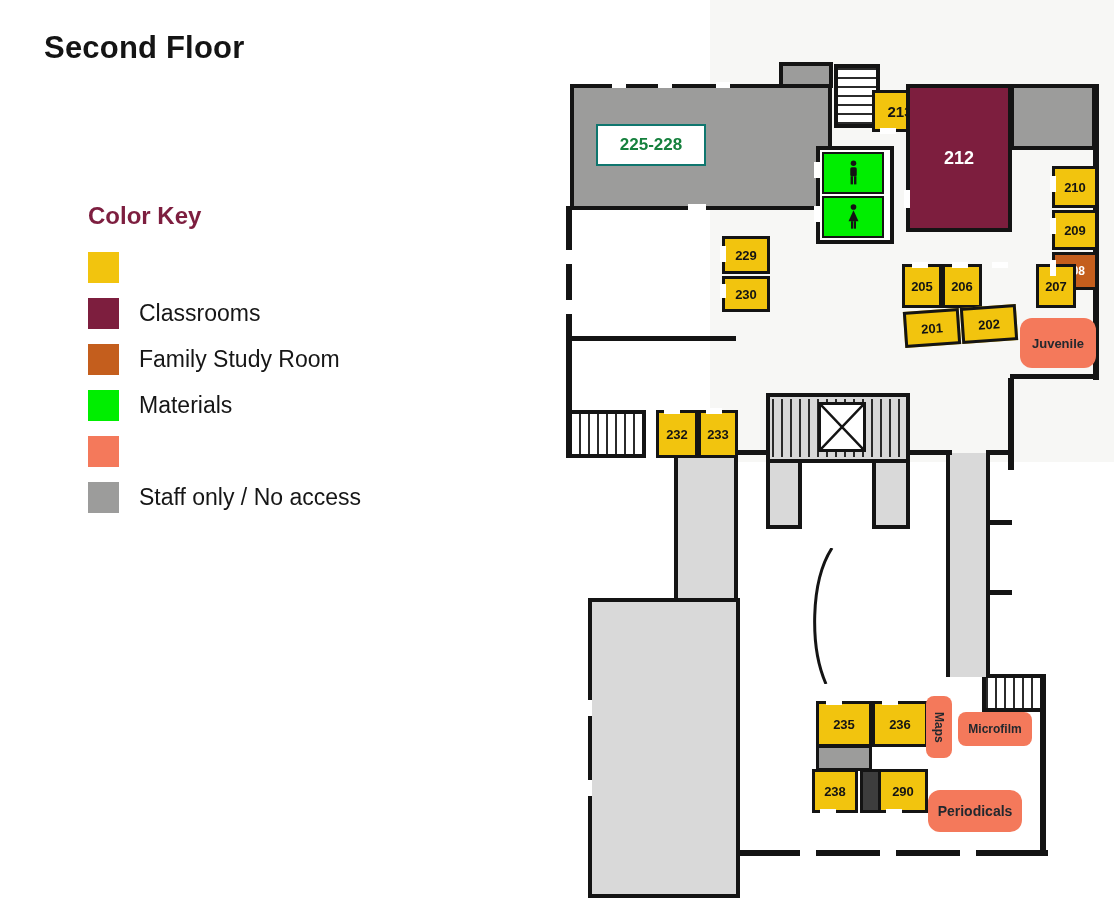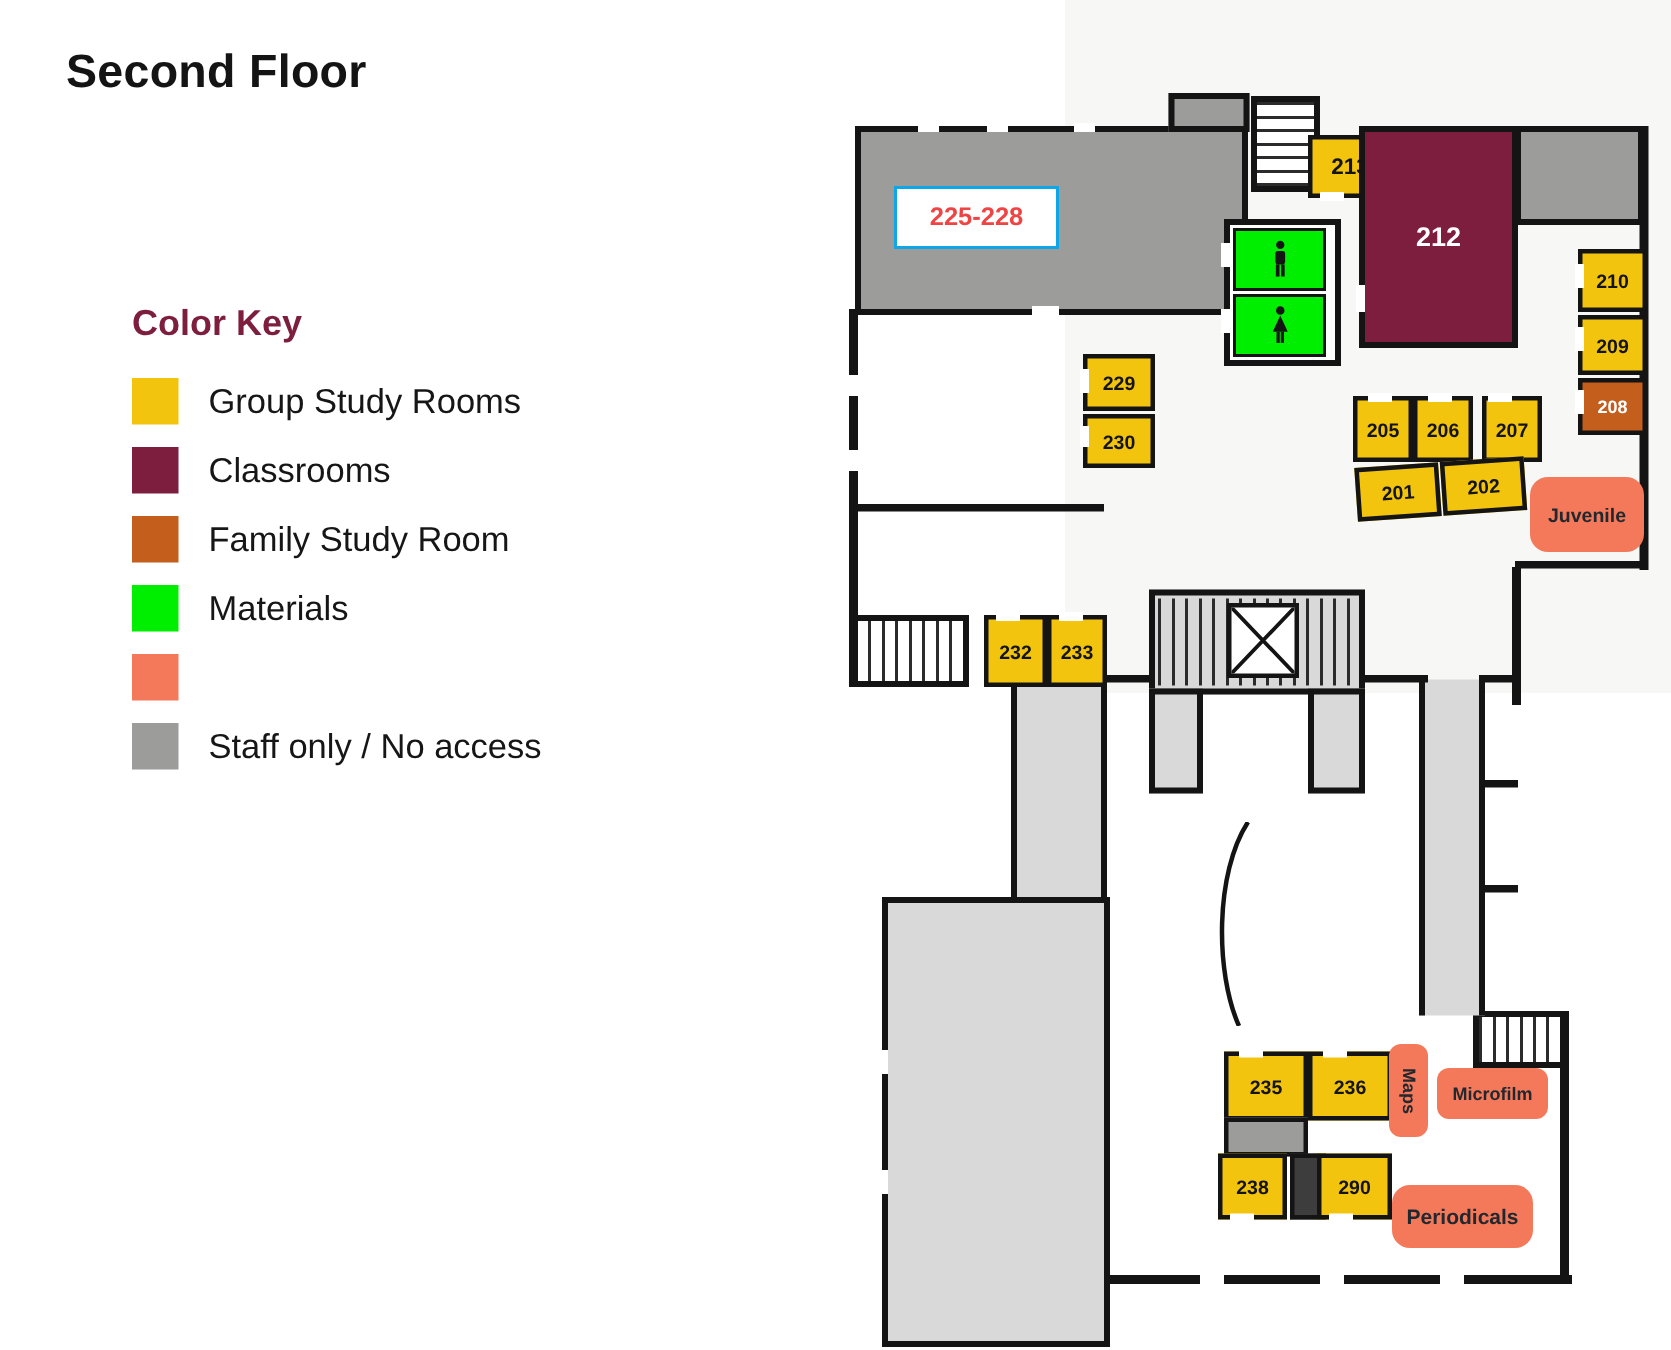--- a/index.html
+++ b/index.html
@@ -22,36 +22,35 @@
   .treads-h{background-image:repeating-linear-gradient(0deg,#2b2b2b 0 2px,transparent 2px 9px);}
   .room{position:absolute;box-sizing:border-box;border:3px solid var(--wall);display:flex;align-items:center;justify-content:center;font-weight:700;font-size:13px;color:#141414;}
   .gsr{background:var(--group-study);}
   .cls{background:var(--classroom);color:#ffffff;font-size:18px;border-width:4px;}
   .fam{background:var(--family-study);color:#fff;font-size:12px;}
   .rr{position:absolute;box-sizing:border-box;border:2px solid var(--wall);background:var(--restroom);display:flex;align-items:center;justify-content:center;}
   .wall{position:absolute;background:var(--wall);}
   .door,.win{position:absolute;background:#ffffff;}
   .pill{position:absolute;box-sizing:border-box;background:var(--materials);display:flex;align-items:center;justify-content:center;font-weight:700;color:#23282e;}
   .vtext{writing-mode:vertical-rl;}
-  .labelbox{position:absolute;box-sizing:border-box;background:#fff;border:2px solid #0ea5e9;display:flex;align-items:center;justify-content:center;font-weight:800;font-size:17px;color:#ef4444;}
+  .labelbox{position:absolute;box-sizing:border-box;background:#fff;border:2px solid #0f766e;display:flex;align-items:center;justify-content:center;font-weight:800;font-size:17px;color:#15803d;}
 </style>
 </head>
 <body>
 
 <div id="stage">
 
   <div class="abs" style="left:710px;top:0;width:404px;height:462px;background:#f7f7f5;"></div>
 
   <div class="page-title">Second Floor</div>
 
   <div class="legend">
     <div class="legend-title">Color Key</div>
     <div class="legend-row">
       <div class="swatch" style="background-color: rgb(242, 196, 14);"></div>
-      <div class="legend-label">Group Study Rooms</div>
     </div>
     <div class="legend-row">
       <div class="swatch" style="background-color: rgb(125, 30, 62);"></div>
       <div class="legend-label">Classrooms</div>
     </div>
     <div class="legend-row">
       <div class="swatch" style="background-color: rgb(196, 94, 29);"></div>
       <div class="legend-label">Family Study Room</div>
     </div>
     <div class="legend-row">
@@ -131,21 +130,21 @@
 
   <div class="room gsr" style="left:1052px;top:166px;width:46px;height:42px;">210</div>
   <div class="room gsr" style="left:1052px;top:210px;width:46px;height:40px;">209</div>
   <div class="room fam" style="left:1052px;top:252px;width:46px;height:38px;">208</div>
 
   <div class="room gsr" style="left:722px;top:236px;width:48px;height:38px;">229</div>
   <div class="room gsr" style="left:722px;top:276px;width:48px;height:36px;">230</div>
 
   <div class="room gsr" style="left:902px;top:264px;width:40px;height:44px;">205</div>
   <div class="room gsr" style="left:942px;top:264px;width:40px;height:44px;">206</div>
-  <div class="room gsr" style="left:988px;top:264px;width:40px;height:44px;text-align:center;">207</div>
+  <div class="room gsr" style="left:1036px;top:264px;width:40px;height:44px;text-align:center;">207</div>
   <div class="room gsr" style="left:904px;top:310px;width:56px;height:36px;transform:rotate(-4deg);">201</div>
   <div class="room gsr" style="left:961px;top:306px;width:56px;height:36px;transform:rotate(-4deg);">202</div>
 
   <div class="pill" style="left:1020px;top:318px;width:76px;height:50px;border-radius:12px;font-size:13px;">Juvenile</div>
 
   <div class="room gsr" style="left:656px;top:410px;width:42px;height:48px;">232</div>
   <div class="room gsr" style="left:698px;top:410px;width:40px;height:48px;">233</div>
 
   <div class="room gsr" style="left:816px;top:701px;width:56px;height:46px;">235</div>
   <div class="room gsr" style="left:872px;top:701px;width:56px;height:46px;text-align:center;">236</div>

